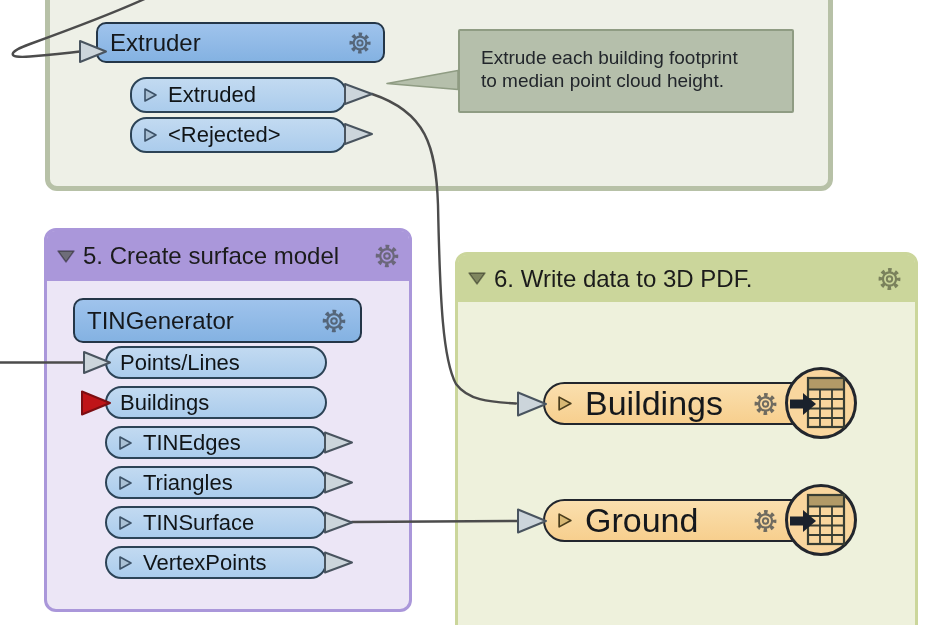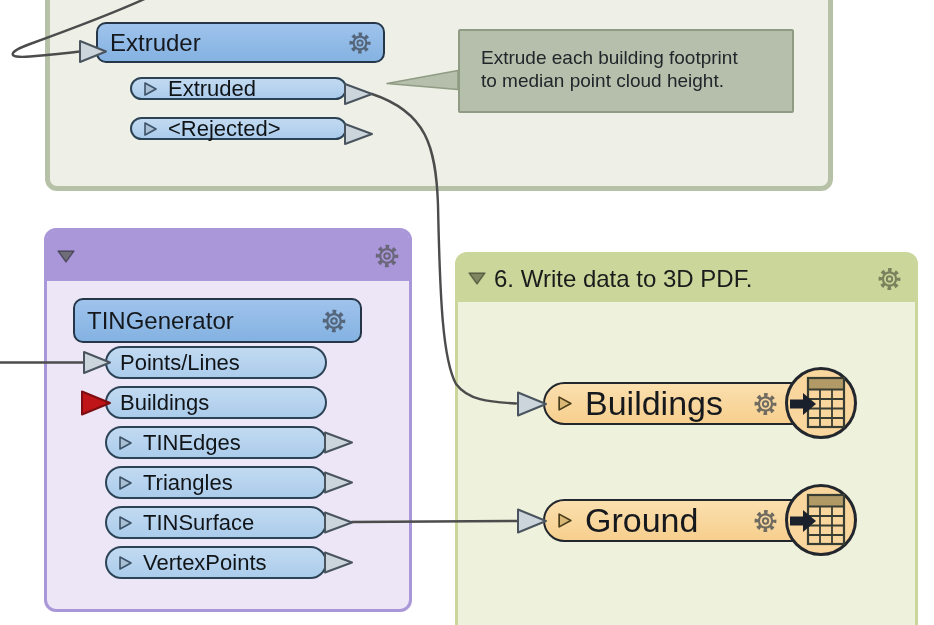--- a/index.html
+++ b/index.html
@@ -56,21 +56,21 @@
   .port{
     position:absolute; box-sizing:border-box;
     background:linear-gradient(#c2daf1,#abccec);
     border:2px solid #2c4356; border-radius:16.5px;
     display:flex; align-items:center; padding:0 6px 0 11px;
     font-size:22px; color:#101417; white-space:nowrap;
   }
   .port-label{margin-left:10px;}
   .port.input{padding-left:13px;}
   .port.input .port-label{margin-left:0;}
-  .ext-port{left:130px; width:217px; height:23px;}
+  .ext-port{left:130px; width:217px; height:36px;}
   .tin-port{left:105px; width:222px; height:33px;}
 
   
   .writer{
     position:absolute; left:543px; width:305px; height:43px;
     box-sizing:border-box;
     background:linear-gradient(#fadfae,#f7cf8e);
     border:2.5px solid #22262d; border-radius:21.5px;
     display:flex; align-items:center; padding:0 12px;
     font-size:34px; color:#15181c; white-space:nowrap;
@@ -113,20 +113,21 @@
     </defs>
   </svg>
 
   <div class="bm bm-top"></div>
 
   <div class="bm bm-5">
     <div class="bm-header">
       <svg class="icon-svg" width="18" height="13" style="color:#6e6d79">
           <use href="#tri-down"></use>
         </svg>
+      <span class="bm-title">5. Create surface model</span>
       <svg class="icon-svg bm-gear" width="32" height="32" style="right:6px; color:#6b677a">
           <use href="#gear"></use>
         </svg>
     </div>
   </div>
 
   <div class="bm bm-6">
     <div class="bm-header">
       <svg class="icon-svg" width="18" height="13" style="color:#7f865f">
           <use href="#tri-down"></use>

